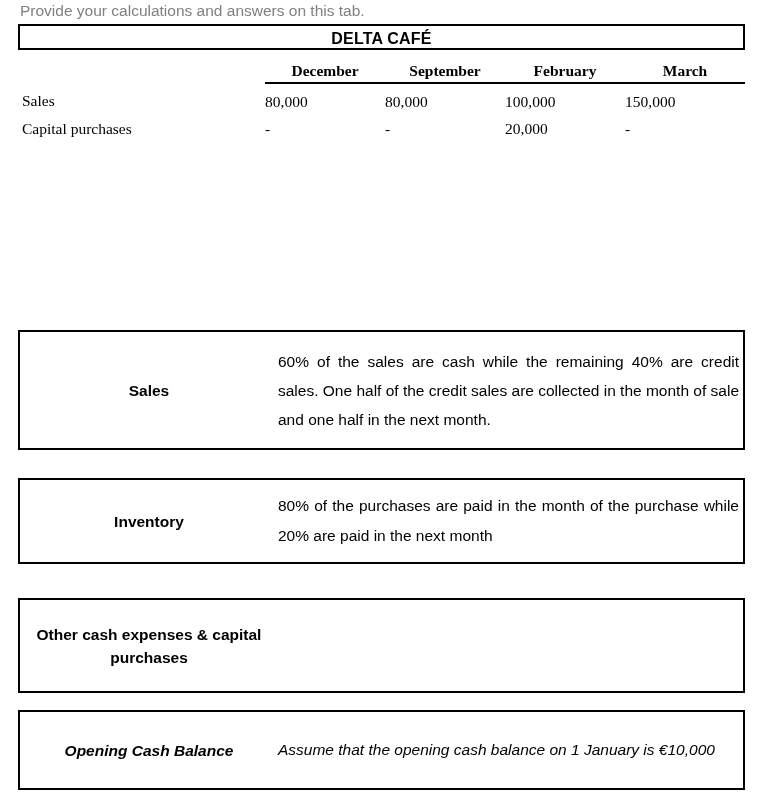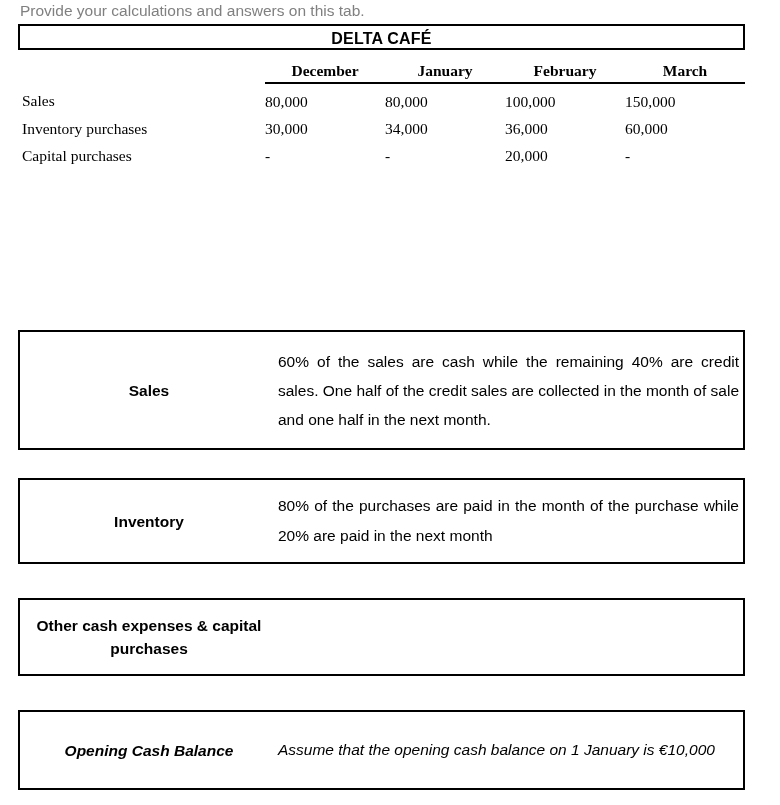--- a/index.html
+++ b/index.html
@@ -108,21 +108,21 @@
     font-size: 15.5px;
     line-height: 29px;
     text-align: justify;
     text-align-last: left;
     padding-right: 4px;
     box-sizing: border-box;
   }
 
   #box-sales     { top: 330px; height: 120px; }
   #box-inventory { top: 478px; height: 86px; }
-  #box-other     { top: 598px; height: 78px; justify-content: space-between; }
+  #box-other     { top: 598px; height: 95px; justify-content: space-between; }
   #box-opening   { top: 710px; height: 80px; font-style: italic; }
 
   #box-sales .assumption-text     { line-height: 29px; }
   #box-inventory .assumption-text { line-height: 30px; }
   #box-other .assumption-text     { line-height: 29px; }
   #box-opening .assumption-text   { line-height: 30px; }
 </style>
 </head>
 <body>
 
@@ -137,39 +137,32 @@
       <col class="col-label">
       <col class="col-month">
       <col class="col-month">
       <col class="col-month">
       <col class="col-month">
     </colgroup>
     <thead>
       <tr>
         <th class="col-label"></th>
         <th class="month-head">December</th>
-        <th class="month-head">January</th>
+        <th class="month-head">September</th>
         <th class="month-head">February</th>
         <th class="month-head">March</th>
       </tr>
     </thead>
     <tbody>
       <tr>
         <td class="row-label">Sales</td>
         <td class="row-value">80,000</td>
         <td class="row-value">80,000</td>
         <td class="row-value">100,000</td>
         <td class="row-value">150,000</td>
-      </tr>
-      <tr>
-        <td class="row-label">Inventory purchases</td>
-        <td class="row-value">30,000</td>
-        <td class="row-value">34,000</td>
-        <td class="row-value">36,000</td>
-        <td class="row-value">60,000</td>
       </tr>
       <tr>
         <td class="row-label">Capital purchases</td>
         <td class="row-value">-</td>
         <td class="row-value">-</td>
         <td class="row-value">20,000</td>
         <td class="row-value">-</td>
       </tr>
     </tbody>
   </table>

